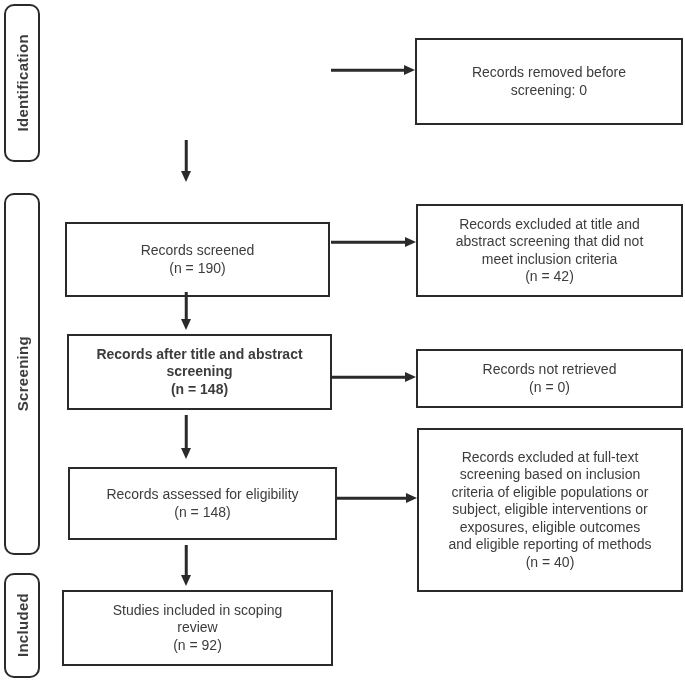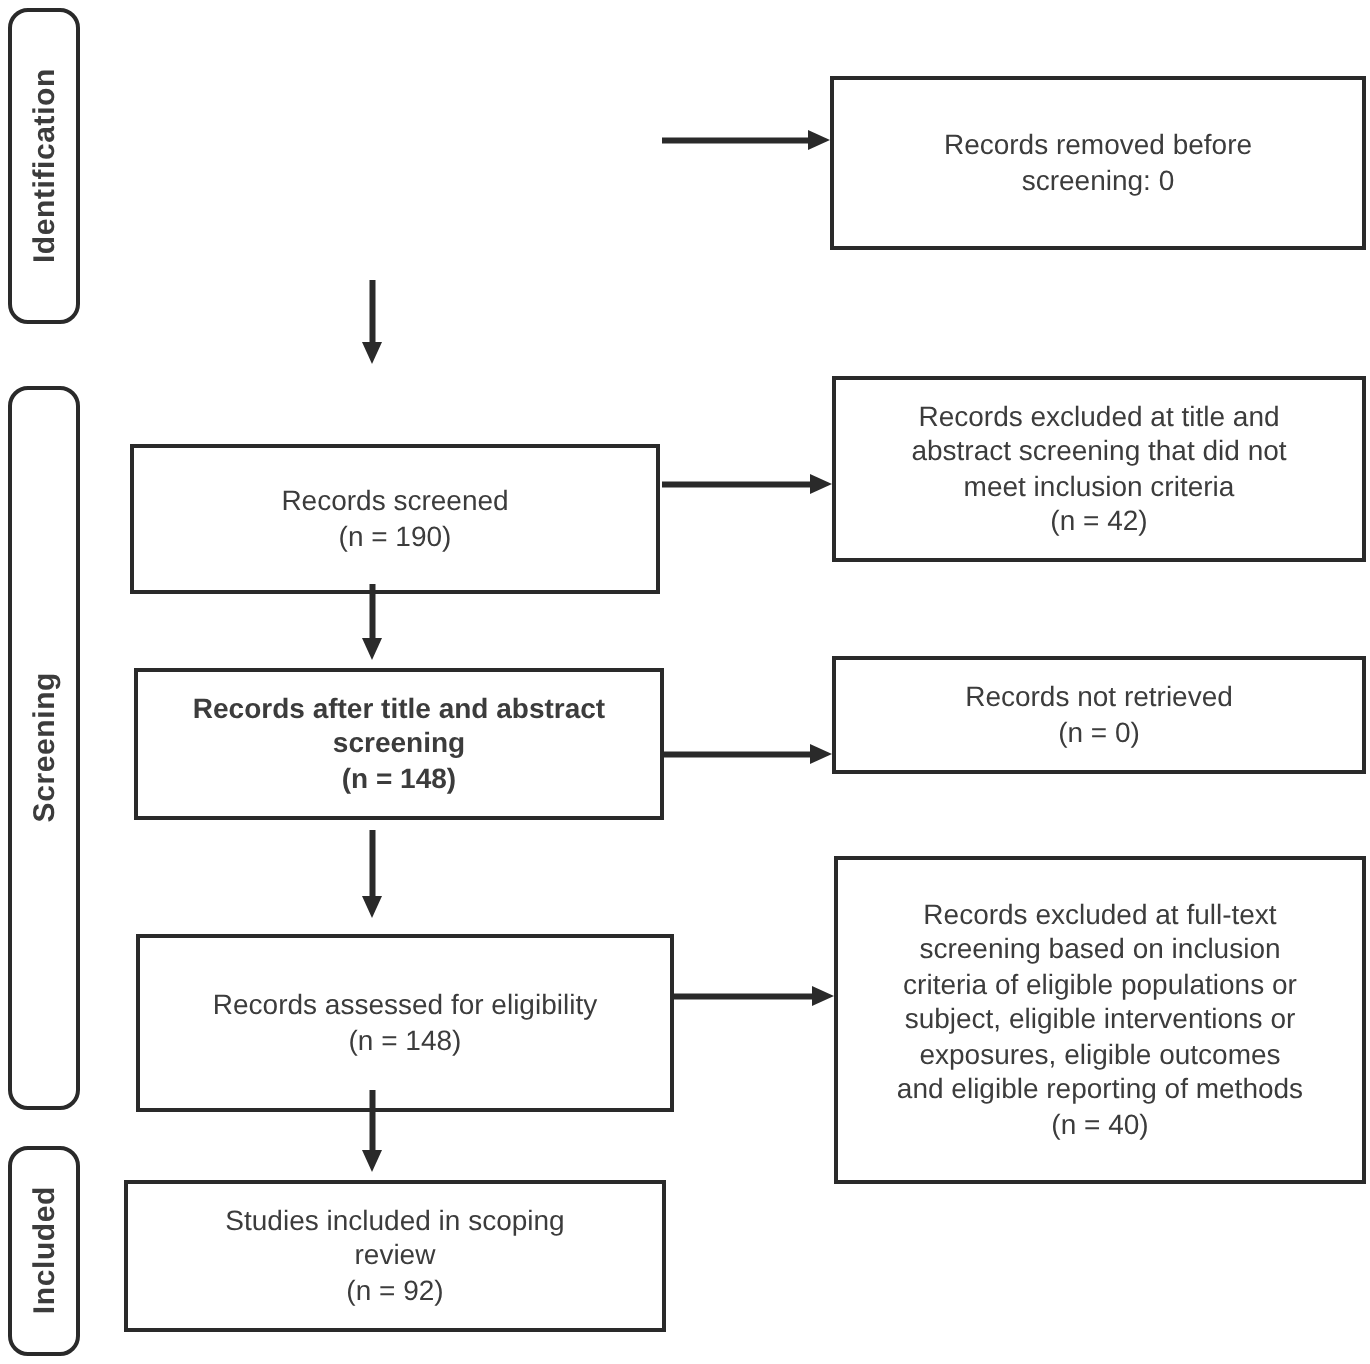--- a/index.html
+++ b/index.html
@@ -80,26 +80,26 @@
     border-left:11px solid var(--line);
   }
   
   #stage-0{left:4px;top:4px;width:36px;height:158px;}
   #stage-1{left:4px;top:193px;width:36px;height:362px;}
   #stage-2{left:4px;top:573px;width:36px;height:105px;}
 
   #main-0{left:62px;top:38px;width:268px;height:80px;}
   #main-1{left:65px;top:222px;width:265px;height:75px;}
   #main-2{left:67px;top:334px;width:265px;height:76px;font-weight:bold;}
-  #main-3{left:68px;top:467px;width:269px;height:89px;}
+  #main-3{left:68px;top:467px;width:269px;height:73px;}
   #main-4{left:62px;top:590px;width:271px;height:76px;align-items:center;}
 
   #side-0{left:415px;top:38px;width:268px;height:87px;}
-  #side-1{left:416px;top:188px;width:267px;height:93px;text-align:center;}
-  #side-2{left:416px;top:328px;width:267px;height:59px;}
+  #side-1{left:416px;top:204px;width:267px;height:93px;text-align:center;}
+  #side-2{left:416px;top:349px;width:267px;height:59px;}
   #side-3{left:417px;top:428px;width:266px;height:164px;}
 
   #varrow-0{left:180px;top:140px;height:42px;}
   #varrow-1{left:180px;top:292px;height:38px;}
   #varrow-2{left:180px;top:415px;height:44px;}
   #varrow-3{left:180px;top:545px;height:41px;}
 
   #harrow-0{left:331px;top:64px;width:84px;}
   #harrow-1{left:331px;top:236px;width:85px;}
   #harrow-2{left:332px;top:371px;width:84px;}

